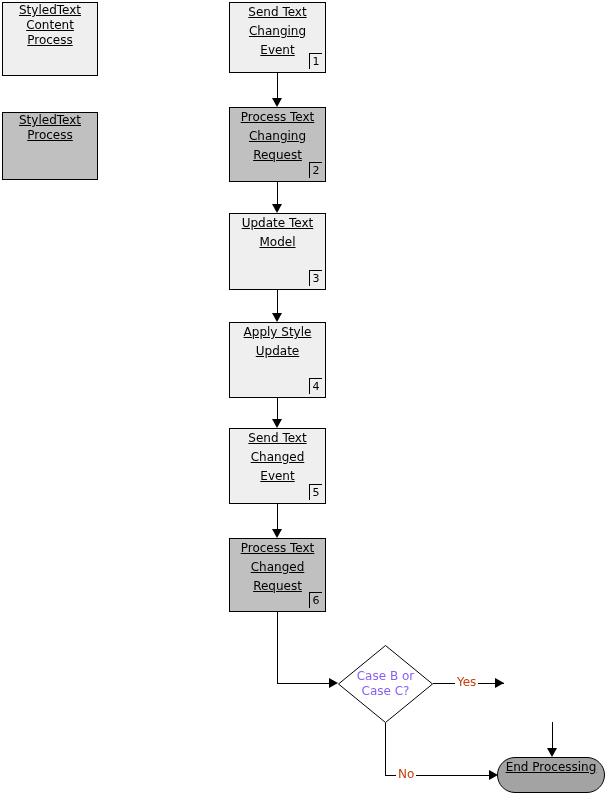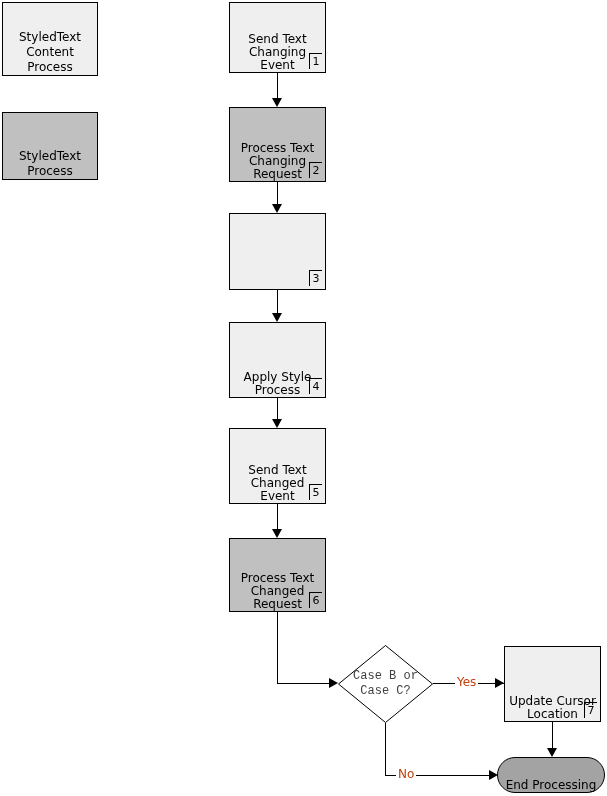--- a/index.html
+++ b/index.html
@@ -15,30 +15,31 @@
     font-family: "DejaVu Sans", "Liberation Sans", sans-serif;
     overflow: hidden;
   }
 
   
   .node {
     position: absolute;
     box-sizing: border-box;
     border: 1px solid #000000;
     display: flex;
-    align-items: flex-end;
+    align-items: flex-start;
     justify-content: center;
     text-align: center;
+    text-decoration: underline;
   }
   .node .node-label {
     display: block;
     width: 100%;
     padding: 0 4px;
     font-size: 12px;
-    line-height: 13px;
+    line-height: 19px;
     color: #000000;
     white-space: pre-line;
   }
   .fill-light { background: #efefef; }
   .fill-dark  { background: #c0c0c0; }
 
   
   .badge {
     position: absolute;
     right: 3px;
@@ -73,24 +74,23 @@
     left: 0;
     top: 0;
     width: 100%;
     height: 100%;
     display: flex;
     align-items: center;
     justify-content: center;
     text-align: center;
     font-size: 12px;
     line-height: 15px;
-    color: #404040;
+    color: #8b5cf6;
     white-space: pre-line;
     pointer-events: none;
-    font-family: Liberation Mono, monospace;
   }
 
   
   .edge-v {
     position: absolute;
     width: 1px;
     background: #000000;
   }
   .edge-h {
     position: absolute;
@@ -153,29 +153,31 @@
     <span class="node-label">Process Text
 Changing
 Request</span>
     <span class="badge">2</span>
   </div>
 
   <div class="edge-v" style="left:277px; top:182px; height:22px;"></div>
   <div class="arrow-down" style="left:272px; top:204px;"></div>
 
   <div class="node fill-light" style="left:229px; top:213px; width:97px; height:77px;">
+    <span class="node-label">Update Text
+Model</span>
     <span class="badge">3</span>
   </div>
 
   <div class="edge-v" style="left:277px; top:290px; height:23px;"></div>
   <div class="arrow-down" style="left:272px; top:313px;"></div>
 
   <div class="node fill-light" style="left:229px; top:322px; width:97px; height:76px;">
     <span class="node-label">Apply Style
-Process</span>
+Update</span>
     <span class="badge">4</span>
   </div>
 
   <div class="edge-v" style="left:277px; top:398px; height:21px;"></div>
   <div class="arrow-down" style="left:272px; top:419px;"></div>
 
   <div class="node fill-light" style="left:229px; top:428px; width:97px; height:76px;">
     <span class="node-label">Send Text
 Changed
 Event</span>
@@ -201,25 +203,20 @@
       <polygon points="47.5,0.5 94.5,39 47.5,77.5 0.5,39" fill="#ffffff" stroke="#000000" stroke-width="1"></polygon>
     </svg>
     <span class="decision-text">Case B or
 Case C?</span>
   </div>
 
   <div class="edge-h" style="left:433px; top:683px; width:71px;"></div>
   <div class="edge-label" style="left:455px; top:675px;">Yes</div>
   <div class="arrow-right" style="left:495px; top:678px;"></div>
 
-  <div class="node fill-light" style="left:504px; top:646px; width:97px; height:76px;">
-    <span class="node-label">Update Cursor
-Location</span>
-    <span class="badge">7</span>
-  </div>
 
   <div class="edge-v" style="left:552px; top:722px; height:26px;"></div>
   <div class="arrow-down" style="left:547px; top:748px;"></div>
 
   <div class="edge-v" style="left:385px; top:723px; height:52px;"></div>
   <div class="edge-h" style="left:385px; top:775px; width:104px;"></div>
   <div class="edge-label" style="left:396px; top:767px;">No</div>
   <div class="arrow-right" style="left:489px; top:770px;"></div>
 
   <div class="node terminator" style="left:497px; top:757px; width:108px; height:36px; background:#a3a3a3;">

